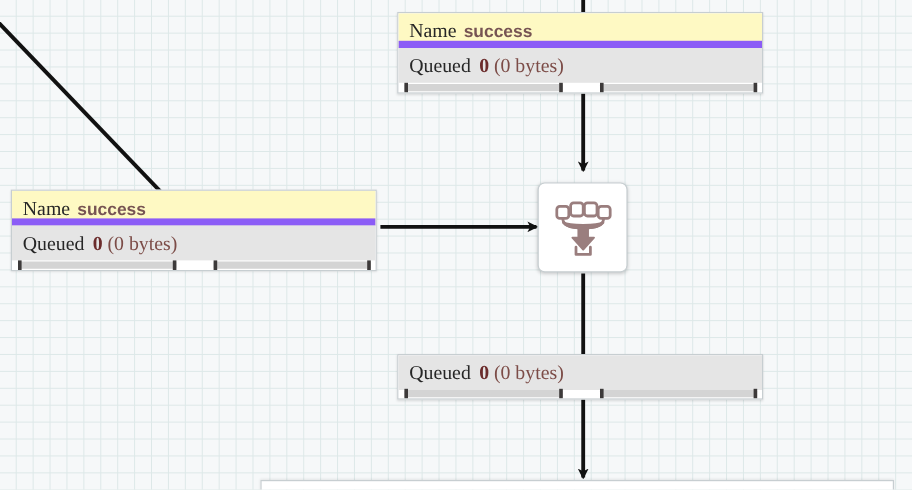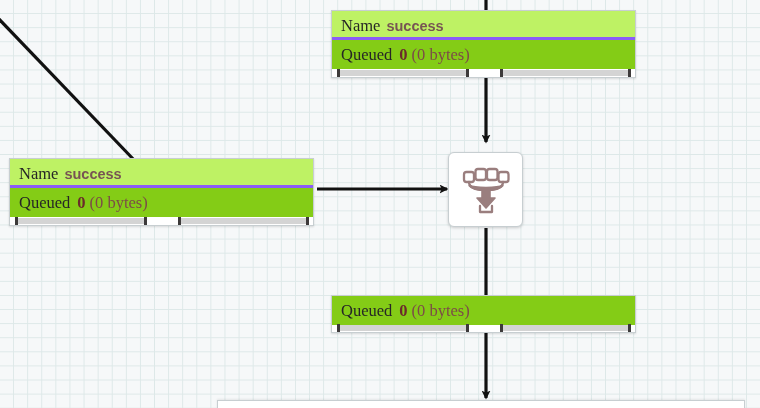--- a/index.html
+++ b/index.html
@@ -46,25 +46,25 @@
   }
   .conn-row {
     box-sizing: border-box;
     height: 29px;
     line-height: 29px;
     padding: 0 0 0 9px;
     white-space: nowrap;
     font-size: 16.5px;
   }
   .conn-row.header {
-    background: #bef264;
-    border-bottom: 3px solid #8b5cf6;
+    background: #fef9c3;
+    border-bottom: 6px solid #8b5cf6;
   }
   .conn-row.queued {
-    background: #84cc16;
+    background: #e5e5e5;
   }
   .lbl-key {
     color: #262626;
   }
   .lbl-name-val {
     color: #775453;
     font-family: "Liberation Sans", sans-serif;
     font-weight: bold;
     font-size: 14.5px;
     padding-left: 6px;

